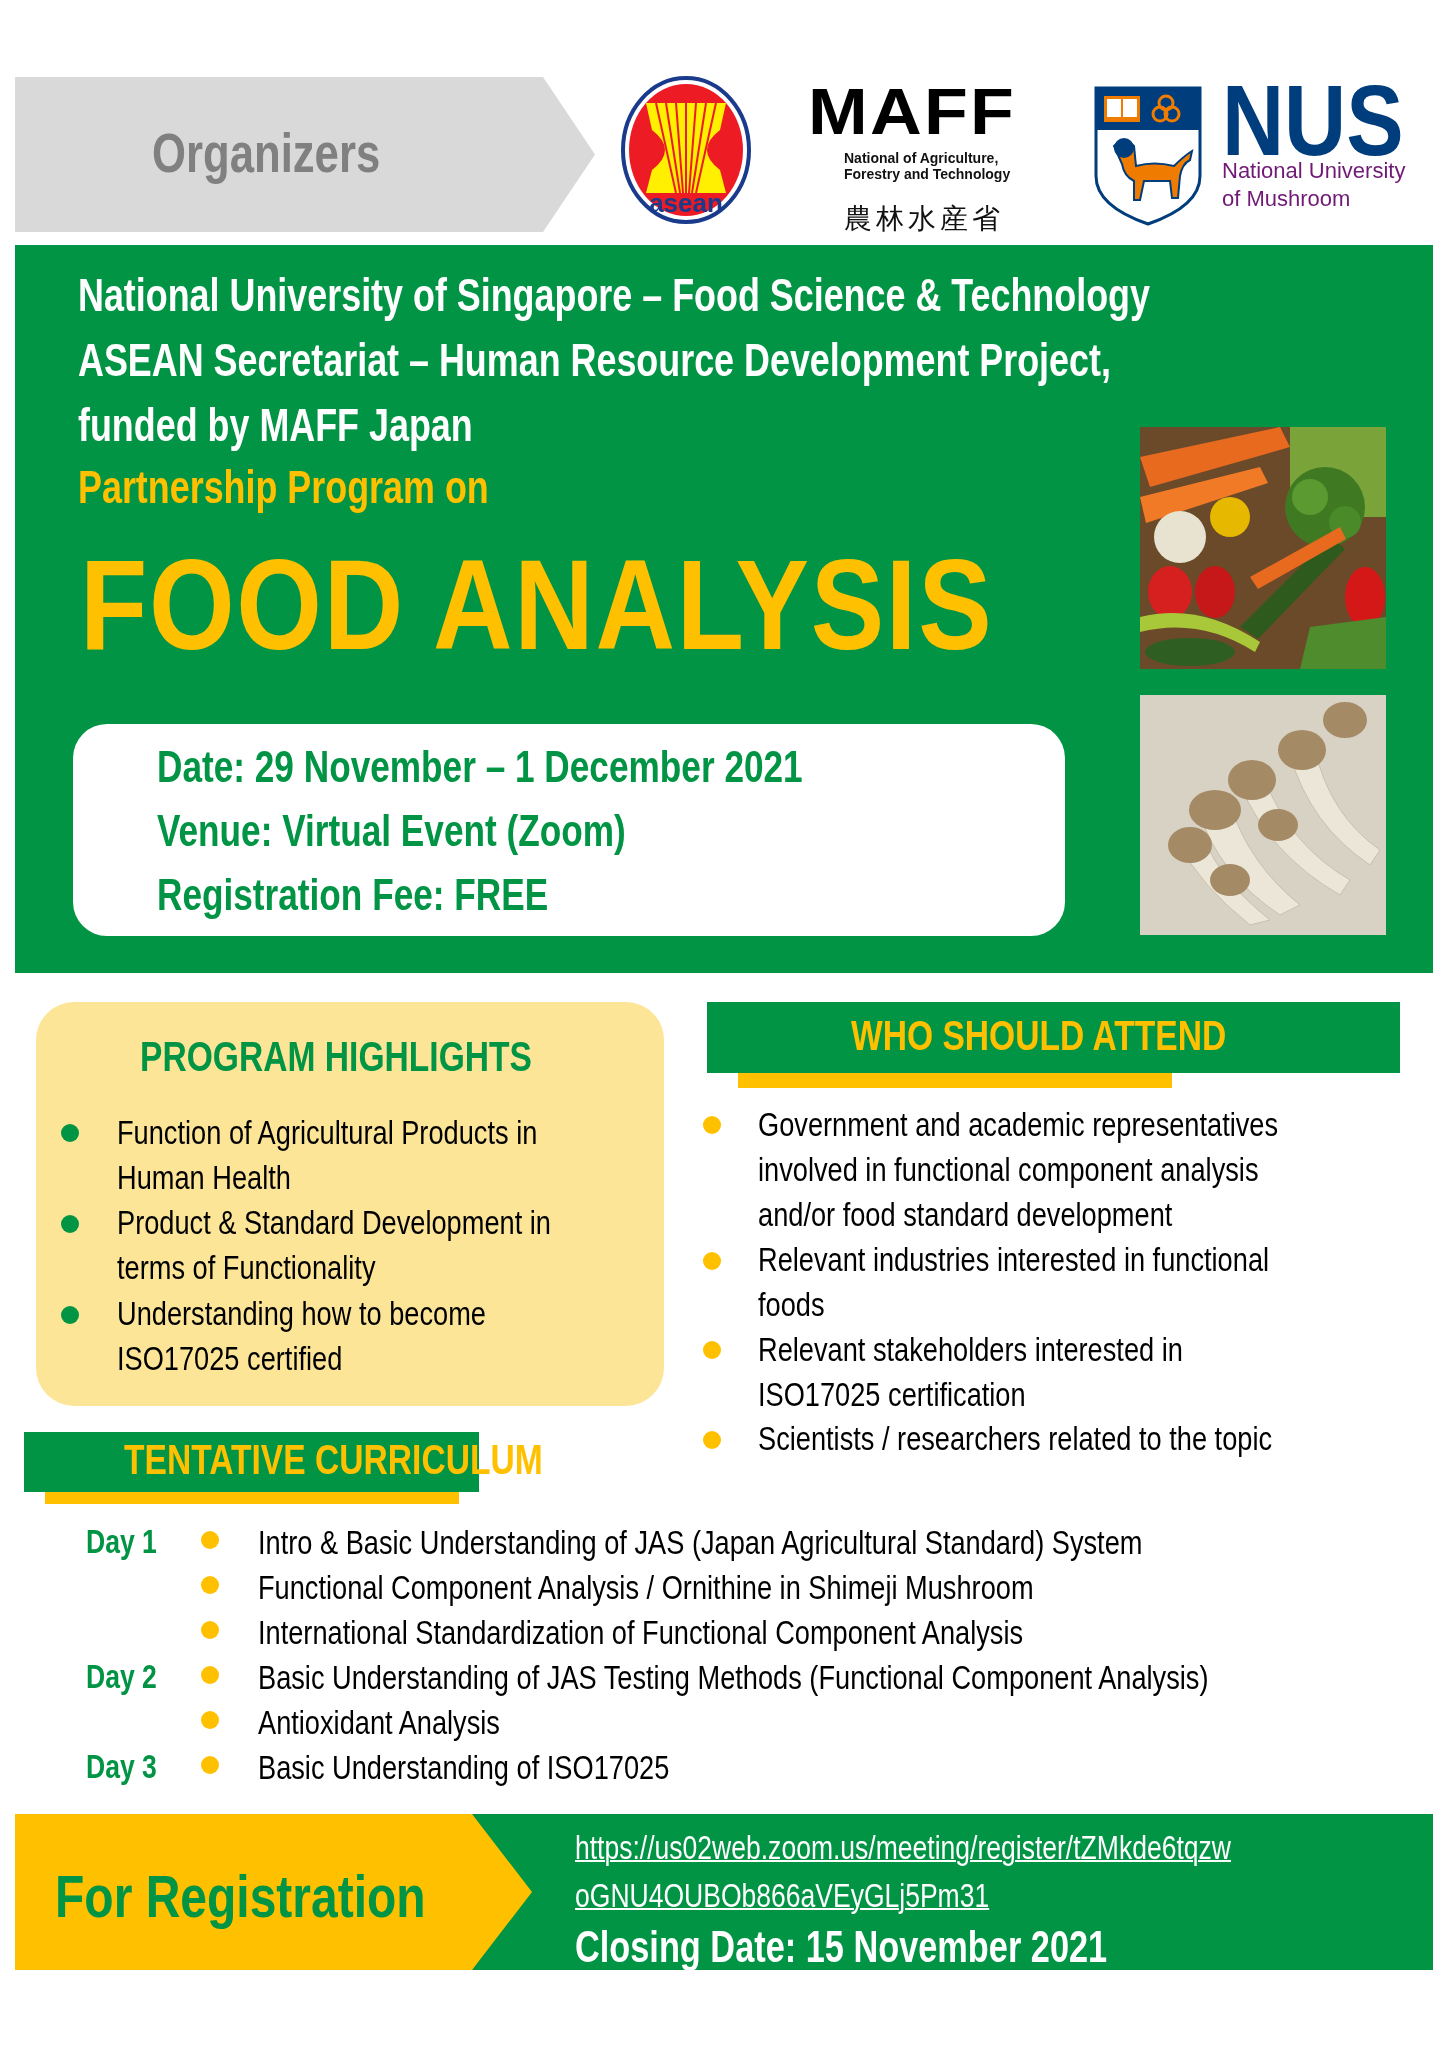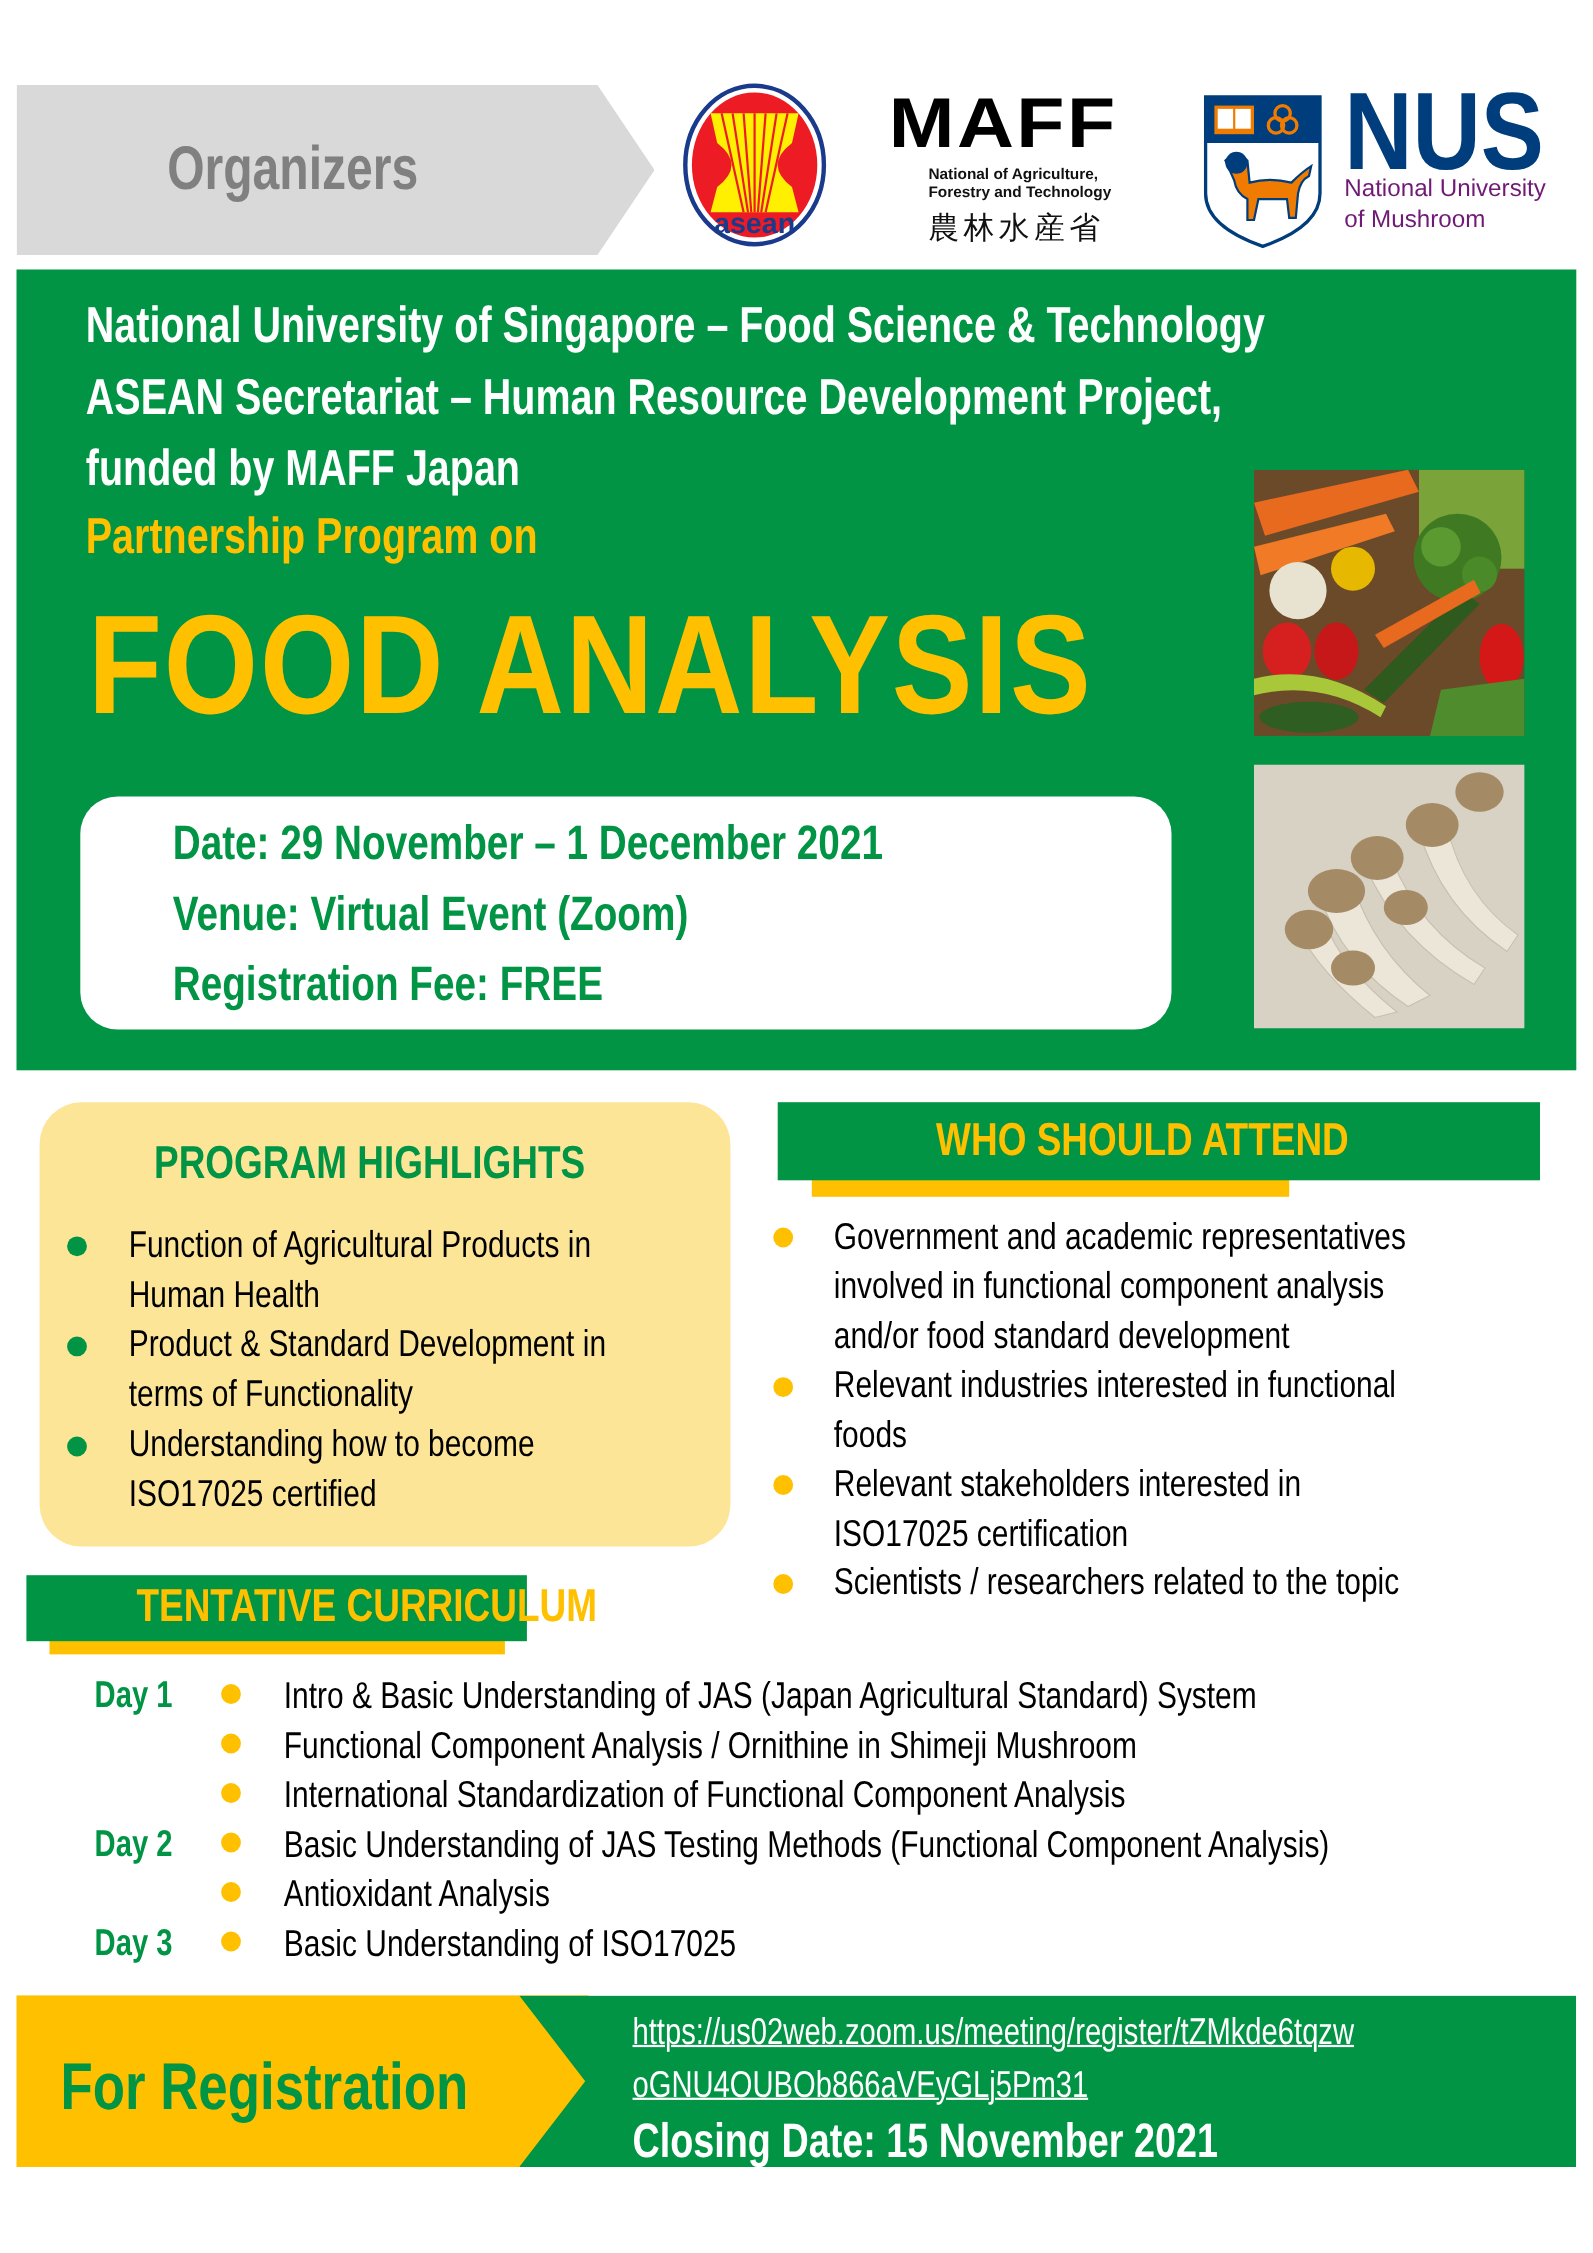--- a/index.html
+++ b/index.html
@@ -18,21 +18,21 @@
   }
   .asean-logo {
     position: absolute; left: 620px; top: 75px; width: 132px; height: 150px;
   }
   .maff-logo { position: absolute; left: 808px; top: 80px; width: 225px; height: 145px; }
   .maff-big {
     font-family: "Liberation Sans", sans-serif; font-weight: 900; font-size: 64px; color: #000;
     letter-spacing: 2px; line-height: 64px; transform: scaleX(1.12); transform-origin: left center;
   }
   .maff-sub { font-size: 14px; font-weight: bold; color: #111; line-height: 16px; margin-left: 36px; margin-top: 6px; }
-  .maff-kanji { font-size: 28px; color: #111; margin-left: 36px; margin-top: 6px; letter-spacing: 4px; font-family: "DejaVu Sans", sans-serif; }
+  .maff-kanji { font-size: 28px; color: #111; margin-left: 36px; margin-top: 18px; letter-spacing: 4px; font-family: "DejaVu Sans", sans-serif; }
   .nus-shield { position: absolute; left: 1094px; top: 86px; width: 108px; height: 140px; }
   .nus-word {
     position: absolute; left: 1222px; top: 70px; font-size: 100px; font-weight: bold; color: #003d7c;
     line-height: 100px; transform: scaleX(0.86); transform-origin: left center;
   }
   .nus-sub { position: absolute; left: 1222px; top: 157px; font-size: 22px; color: #701a75; line-height: 28px; }
 
   
   .hero { position: absolute; left: 15px; top: 245px; width: 1418px; height: 728px; background: #009444; }
   .hero-line {

